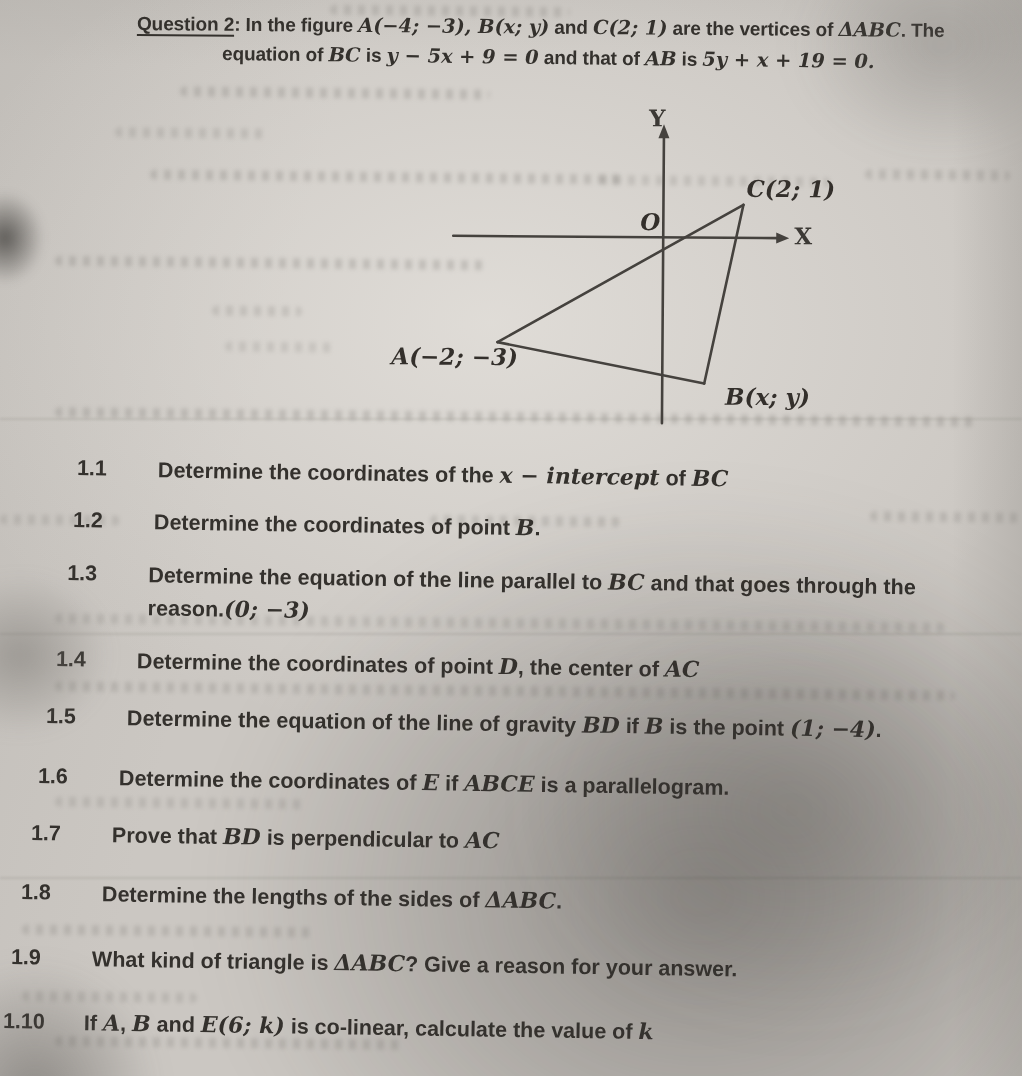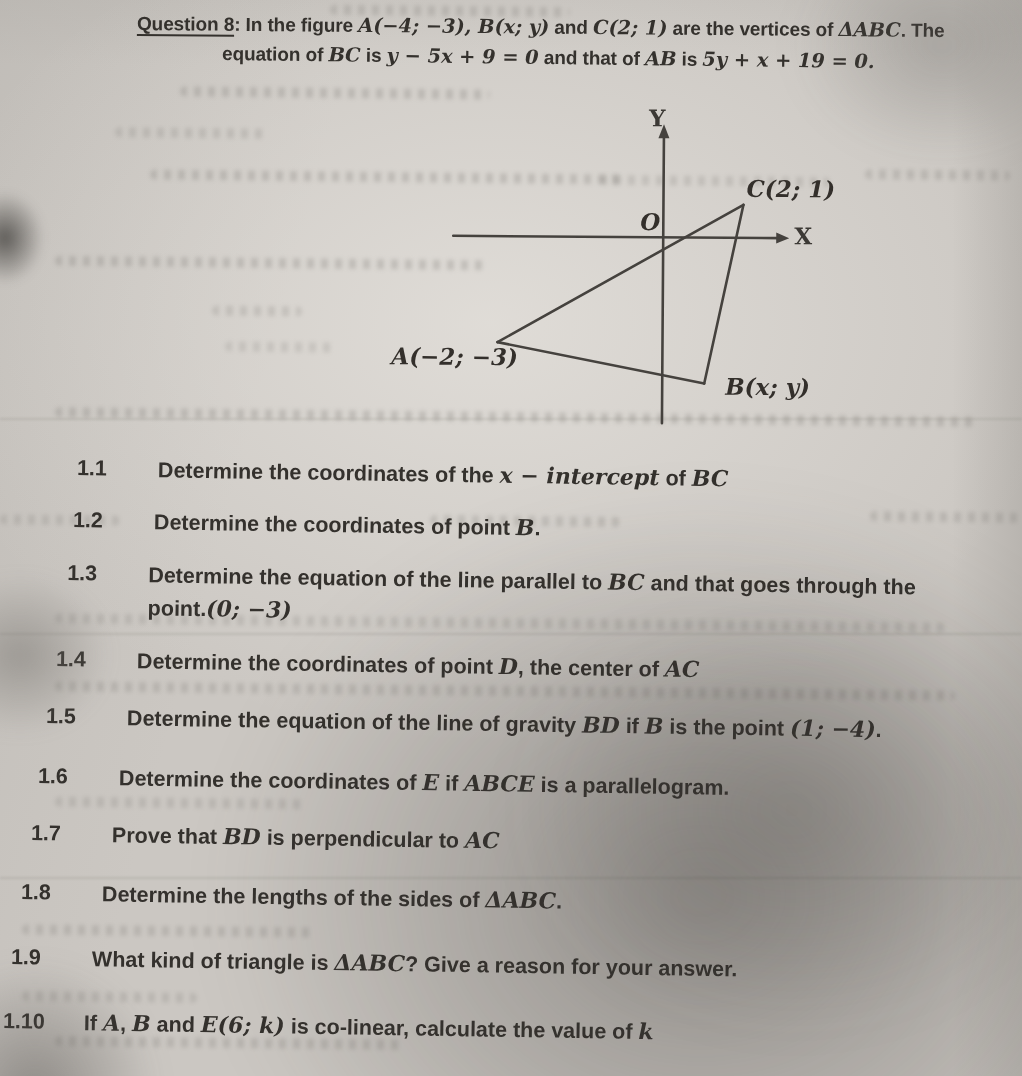--- a/index.html
+++ b/index.html
@@ -81,53 +81,53 @@
   <div class="smudge" style="left:55px;top:618px;width:890px;opacity:.4"></div>
   <div class="smudge" style="left:55px;top:686px;width:900px;opacity:.45"></div>
   <div class="smudge" style="left:55px;top:798px;width:250px;opacity:.4"></div>
   <div class="smudge" style="left:22px;top:926px;width:290px;opacity:.45"></div>
   <div class="smudge" style="left:22px;top:992px;width:175px;opacity:.4"></div>
   <div class="smudge" style="left:55px;top:1038px;width:350px;opacity:.45"></div>
   <div class="fold" style="top:418px"></div>
   <div class="fold" style="top:633px"></div>
   <div class="fold" style="top:877px"></div>
 
-  <div class="hline hline1"><span class="seg qlabel">Question 8</span><span class="seg sans">: In the figure </span><span class="seg math">A(−4; −3),  B(x; y)</span><span class="seg sans">  and </span><span class="seg math">C(2; 1)</span><span class="seg sans"> are the vertices of </span><span class="seg math">ΔABC</span><span class="seg sans">.  The</span></div>
+  <div class="hline hline1"><span class="seg qlabel">Question 2</span><span class="seg sans">: In the figure </span><span class="seg math">A(−4; −3),  B(x; y)</span><span class="seg sans">  and </span><span class="seg math">C(2; 1)</span><span class="seg sans"> are the vertices of </span><span class="seg math">ΔABC</span><span class="seg sans">.  The</span></div>
   <div class="hline hline2"><span class="seg sans">equation of </span><span class="seg math">BC</span><span class="seg sans"> is </span><span class="seg math">y − 5x + 9 = 0</span><span class="seg sans"> and that of </span><span class="seg math">AB</span><span class="seg sans"> is </span><span class="seg math">5y + x + 19 = 0.</span></div>
 
   <div class="figure">
     <svg width="470" height="340" viewBox="0 0 470 340">
       <g stroke="#45423e" stroke-width="2.6" stroke-linecap="round" fill="none">
         <line x1="273" y1="36" x2="273" y2="323"></line>
         <line x1="63" y1="137" x2="390" y2="137"></line>
         <line x1="108" y1="243" x2="315" y2="283"></line>
         <line x1="315" y1="283" x2="353" y2="104"></line>
         <line x1="353" y1="104" x2="108" y2="243"></line>
       </g>
       <g fill="#45423e" stroke="none">
         <polygon points="273,24 267.5,38 278.5,38"></polygon>
         <polygon points="399,137 386,131.5 386,142.5"></polygon>
       </g>
     </svg>
     <span class="axlabel" style="left:258px;top:4px">Y</span>
     <span class="axlabel" style="left:404px;top:121px">X</span>
     <span class="flabel" style="left:250px;top:108px">O</span>
     <span class="flabel" style="left:2px;top:244px">A(−2; −3)</span>
-    <span class="flabel" style="left:336px;top:272px">B(x; y)</span>
+    <span class="flabel" style="left:336px;top:282px">B(x; y)</span>
     <span class="flabel" style="left:356px;top:74px">C(2; 1)</span>
   </div>
 
   <div class="item" style="left:77px;top:452px">
     <span class="num">1.1</span><span class="txt"><span class="seg sans">Determine the coordinates of the </span><span class="seg math">x − intercept</span><span class="seg sans"> of </span><span class="seg math">BC</span></span>
   </div>
   <div class="item" style="left:73px;top:504px">
     <span class="num">1.2</span><span class="txt"><span class="seg sans">Determine the coordinates of point </span><span class="seg math">B</span><span class="seg sans">.</span></span>
   </div>
   <div class="item" style="left:67px;top:557px">
-    <span class="num">1.3</span><span class="txt"><span class="line" style="display:block"><span class="seg sans">Determine the equation of the line parallel to </span><span class="seg math">BC</span><span class="seg sans"> and that goes through the</span></span><span class="line" style="display:block"><span class="seg sans">point.</span><span class="seg math">(0; −3)</span></span></span>
+    <span class="num">1.3</span><span class="txt"><span class="line" style="display:block"><span class="seg sans">Determine the equation of the line parallel to </span><span class="seg math">BC</span><span class="seg sans"> and that goes through the</span></span><span class="line" style="display:block"><span class="seg sans">reason.</span><span class="seg math">(0; −3)</span></span></span>
   </div>
   <div class="item" style="left:56px;top:643px">
     <span class="num">1.4</span><span class="txt"><span class="seg sans">Determine the coordinates of point </span><span class="seg math">D</span><span class="seg sans">, the center of </span><span class="seg math">AC</span></span>
   </div>
   <div class="item" style="left:46px;top:700px">
     <span class="num">1.5</span><span class="txt"><span class="seg sans">Determine the equation of the line of gravity </span><span class="seg math">BD</span><span class="seg sans"> if </span><span class="seg math">B</span><span class="seg sans"> is the point </span><span class="seg math">(1; −4)</span><span class="seg sans">.</span></span>
   </div>
   <div class="item" style="left:38px;top:760px">
     <span class="num">1.6</span><span class="txt"><span class="seg sans">Determine the coordinates of </span><span class="seg math">E</span><span class="seg sans"> if </span><span class="seg math">ABCE</span><span class="seg sans"> is a parallelogram.</span></span>
   </div>

